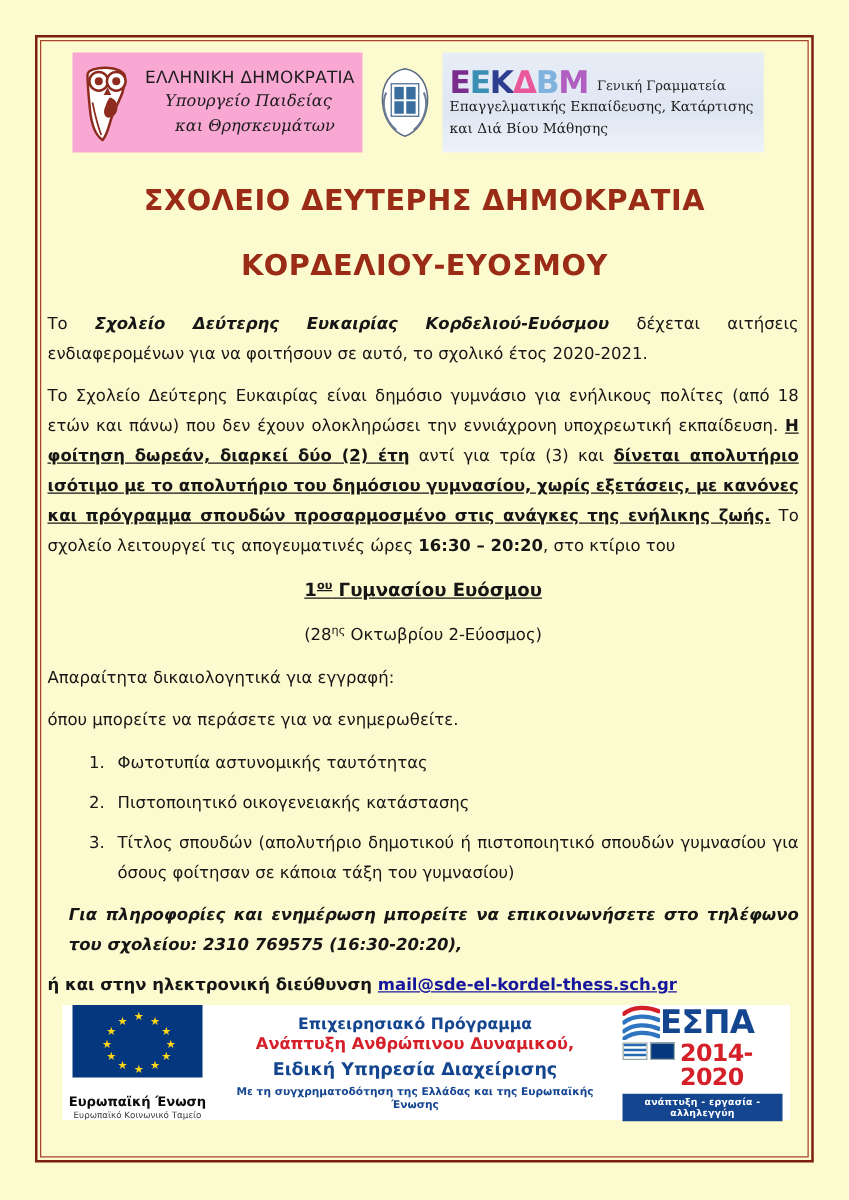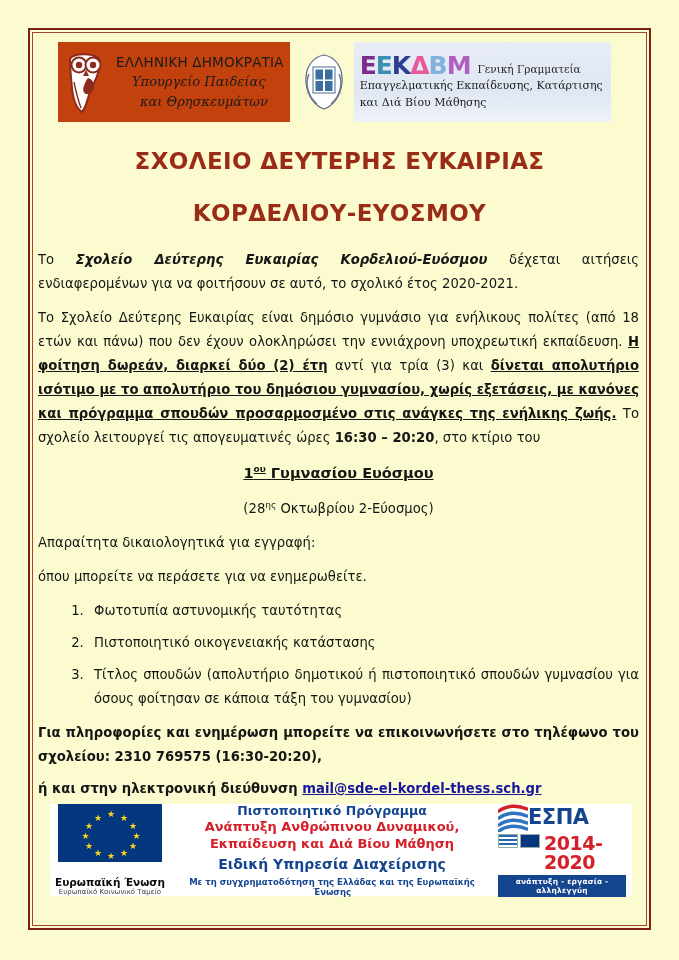--- a/index.html
+++ b/index.html
@@ -55,21 +55,21 @@
     display: flex;
     align-items: center;
     justify-content: flex-start;
     height: 96px;
     padding-left: 22px;
     box-sizing: border-box;
   }
   .min-logo {
     display: flex;
     align-items: center;
-    background: #c2410c;
+    background: #f9a8d4;
     height: 80px;
     padding: 2px 6px 2px 2px;
     box-sizing: border-box;
   }
   .owl {
     width: 50px;
     height: 68px;
     position: relative;
     flex: 0 0 auto;
   }
@@ -181,21 +181,21 @@
 
   ol.docs {
     margin: 6px 0 10px 0;
     padding-left: 50px;
     text-align: justify;
   }
   ol.docs li {
     margin-bottom: 8px;
     padding-left: 6px;
   }
-  .contact { font-weight: bold; text-align: justify; margin: 10px 0 8px 0; }
+  .contact { font-weight: bold; text-align: justify; margin: 10px 0 8px 17px; font-style: italic; }
   .email-line { font-weight: bold; margin: 6px 0 0 0; }
   a.mail {
     color: #17179e;
     text-decoration: underline;
     font-weight: bold;
   }
 
   
   .footer-band {
     position: absolute;
@@ -251,21 +251,21 @@
   .m5 { font-size: 8.5px; font-weight: bold; color: #14458f; margin-top:5px; font-family:"DejaVu Sans",sans-serif;}
 
   .espa-block {
     width: 128px;
     flex: 0 0 auto;
     margin-right: 6px;
   }
   .espa-row1 { display:flex; align-items:center; }
   .espa-wave { width:30px; height:28px; flex:0 0 auto; }
   .espa-word {
-    font-size: 21px;
+    font-size: 26px;
     font-weight: bold;
     color: #14458f;
     letter-spacing: -0.5px;
     line-height: 1;
     font-family: "DejaVu Sans", sans-serif;
   }
   .espa-row2 { display:flex; align-items:flex-start; margin-top:2px; }
   .mini-flags { display:flex; gap:2px; margin-right:4px; }
   .mini-gr { width:18px; height:12px; background:#ffffff; border:1px solid #9aa; position:relative; overflow:hidden;}
   .mini-gr i { position:absolute; left:0; width:100%; height:2px; background:#2569b2; }
@@ -342,21 +342,21 @@
             <span style="color:#b05ec0">Μ</span>
           </div>
           <div class="gg-gram">Γενική Γραμματεία</div>
         </div>
         <div class="gg-l2">Επαγγελματικής Εκπαίδευσης, Κατάρτισης</div>
         <div class="gg-l3">και Διά Βίου Μάθησης</div>
       </div>
 
     </div>
 
-    <div class="title" id="title1">ΣΧΟΛΕΙΟ ΔΕΥΤΕΡΗΣ ΕΥΚΑΙΡΙΑΣ</div>
+    <div class="title" id="title1">ΣΧΟΛΕΙΟ ΔΕΥΤΕΡΗΣ ΔΗΜΟΚΡΑΤΙΑ</div>
     <div class="title" id="title2">ΚΟΡΔΕΛΙΟΥ-ΕΥΟΣΜΟΥ</div>
 
     <div class="body-area">
 
       <p class="para"><span>Το </span><span class="bi">Σχολείο Δεύτερης Ευκαιρίας Κορδελιού-Ευόσμου</span><span>  δέχεται αιτήσεις ενδιαφερομένων για να φοιτήσουν σε αυτό, το σχολικό έτος 2020-2021.</span></p>
 
       <p class="para"><span>Το Σχολείο Δεύτερης Ευκαιρίας είναι δημόσιο γυμνάσιο για ενήλικους πολίτες (από 18 ετών και πάνω) που δεν έχουν ολοκληρώσει την εννιάχρονη υποχρεωτική εκπαίδευση. </span><span class="bu">Η φοίτηση δωρεάν, διαρκεί δύο (2) έτη</span><span> αντί για τρία (3) και </span><span class="bu">δίνεται απολυτήριο ισότιμο με το απολυτήριο του δημόσιου γυμνασίου, χωρίς εξετάσεις, με κανόνες και πρόγραμμα σπουδών προσαρμοσμένο στις ανάγκες της ενήλικης ζωής.</span><span> Το σχολείο λειτουργεί τις απογευματινές ώρες </span><b>16:30 – 20:20</b><span>, στο κτίριο του</span></p>
 
       <div class="ctr-head"><span>1</span><sup>ου</sup><span>  Γυμνασίου Ευόσμου</span></div>
 
@@ -394,23 +394,22 @@
           <span class="eu-star" style="left:27px;top:38px">★</span>
           <span class="eu-star" style="left:23.5px;top:28px">★</span>
           <span class="eu-star" style="left:27px;top:18px">★</span>
           <span class="eu-star" style="left:36px;top:9.5px">★</span>
         </div>
         <div class="eu-t1">Ευρωπαϊκή Ένωση</div>
         <div class="eu-t2">Ευρωπαϊκό Κοινωνικό Ταμείο</div>
       </div>
 
       <div class="mid-block">
-        <div class="m1">Πιστοποιητικό Πρόγραμμα</div>
+        <div class="m1">Επιχειρησιακό Πρόγραμμα</div>
         <div class="m2">Ανάπτυξη Ανθρώπινου Δυναμικού,</div>
-        <div class="m3">Εκπαίδευση και Διά Βίου Μάθηση</div>
         <div class="m4">Ειδική Υπηρεσία Διαχείρισης</div>
         <div class="m5">Με τη συγχρηματοδότηση της Ελλάδας και της Ευρωπαϊκής Ένωσης</div>
       </div>
 
       <div class="espa-block">
         <div class="espa-row1">
           <svg class="espa-wave" viewBox="0 0 30 28">
             <path d="M1 7 C9 1, 20 1, 29 5" stroke="#d5202a" stroke-width="3.4" fill="none" stroke-linecap="round"></path>
             <path d="M1 14 C9 8, 20 8, 29 12" stroke="#2f74c0" stroke-width="3.4" fill="none" stroke-linecap="round"></path>
             <path d="M1 21 C9 15, 20 15, 29 19" stroke="#2f74c0" stroke-width="3.4" fill="none" stroke-linecap="round"></path>

